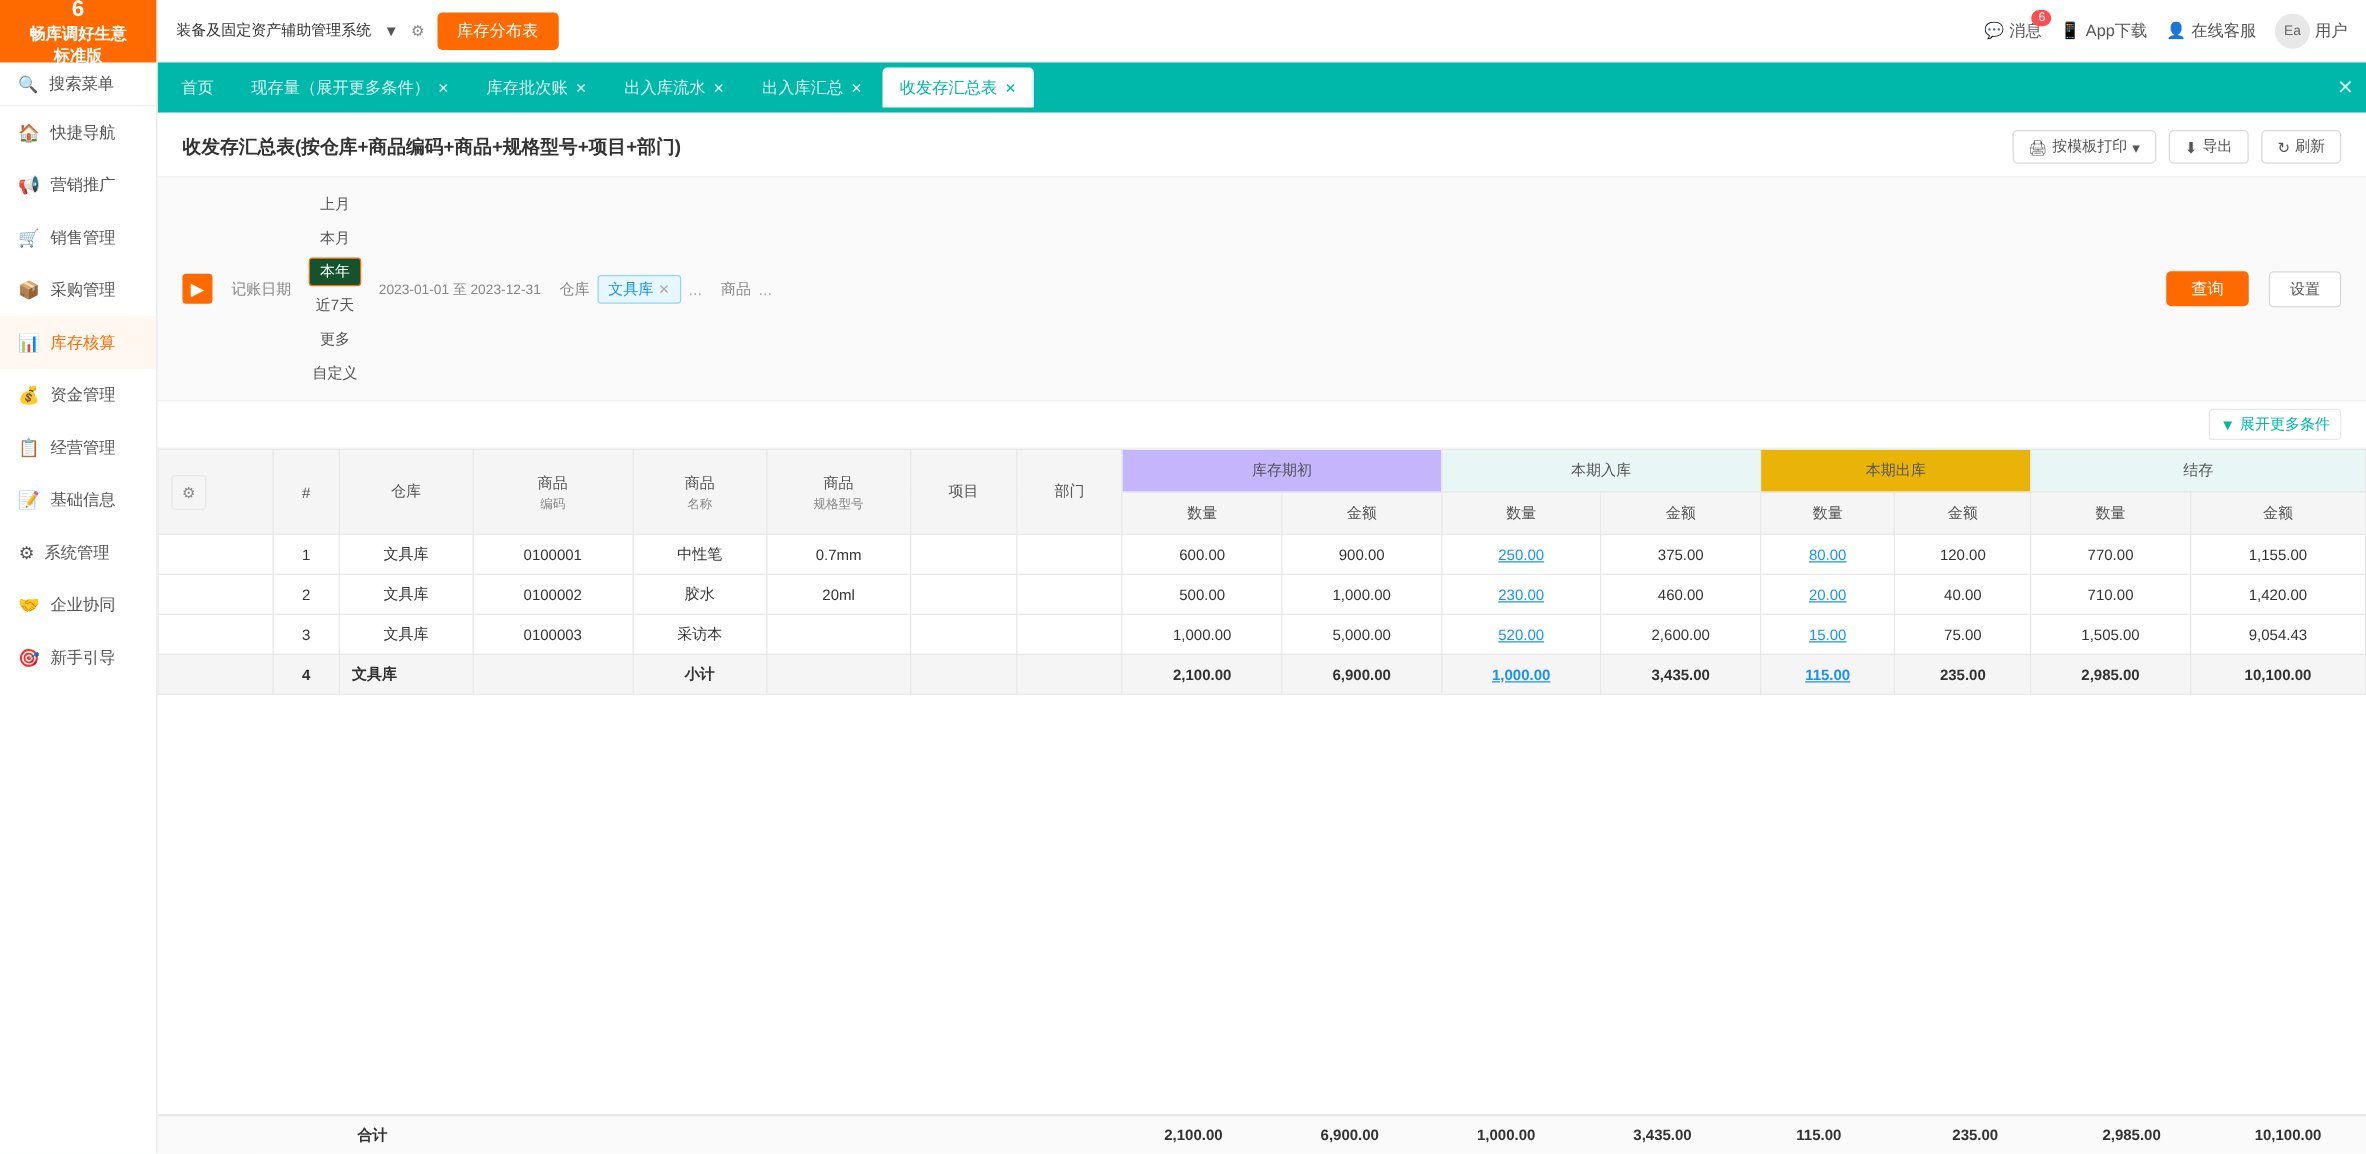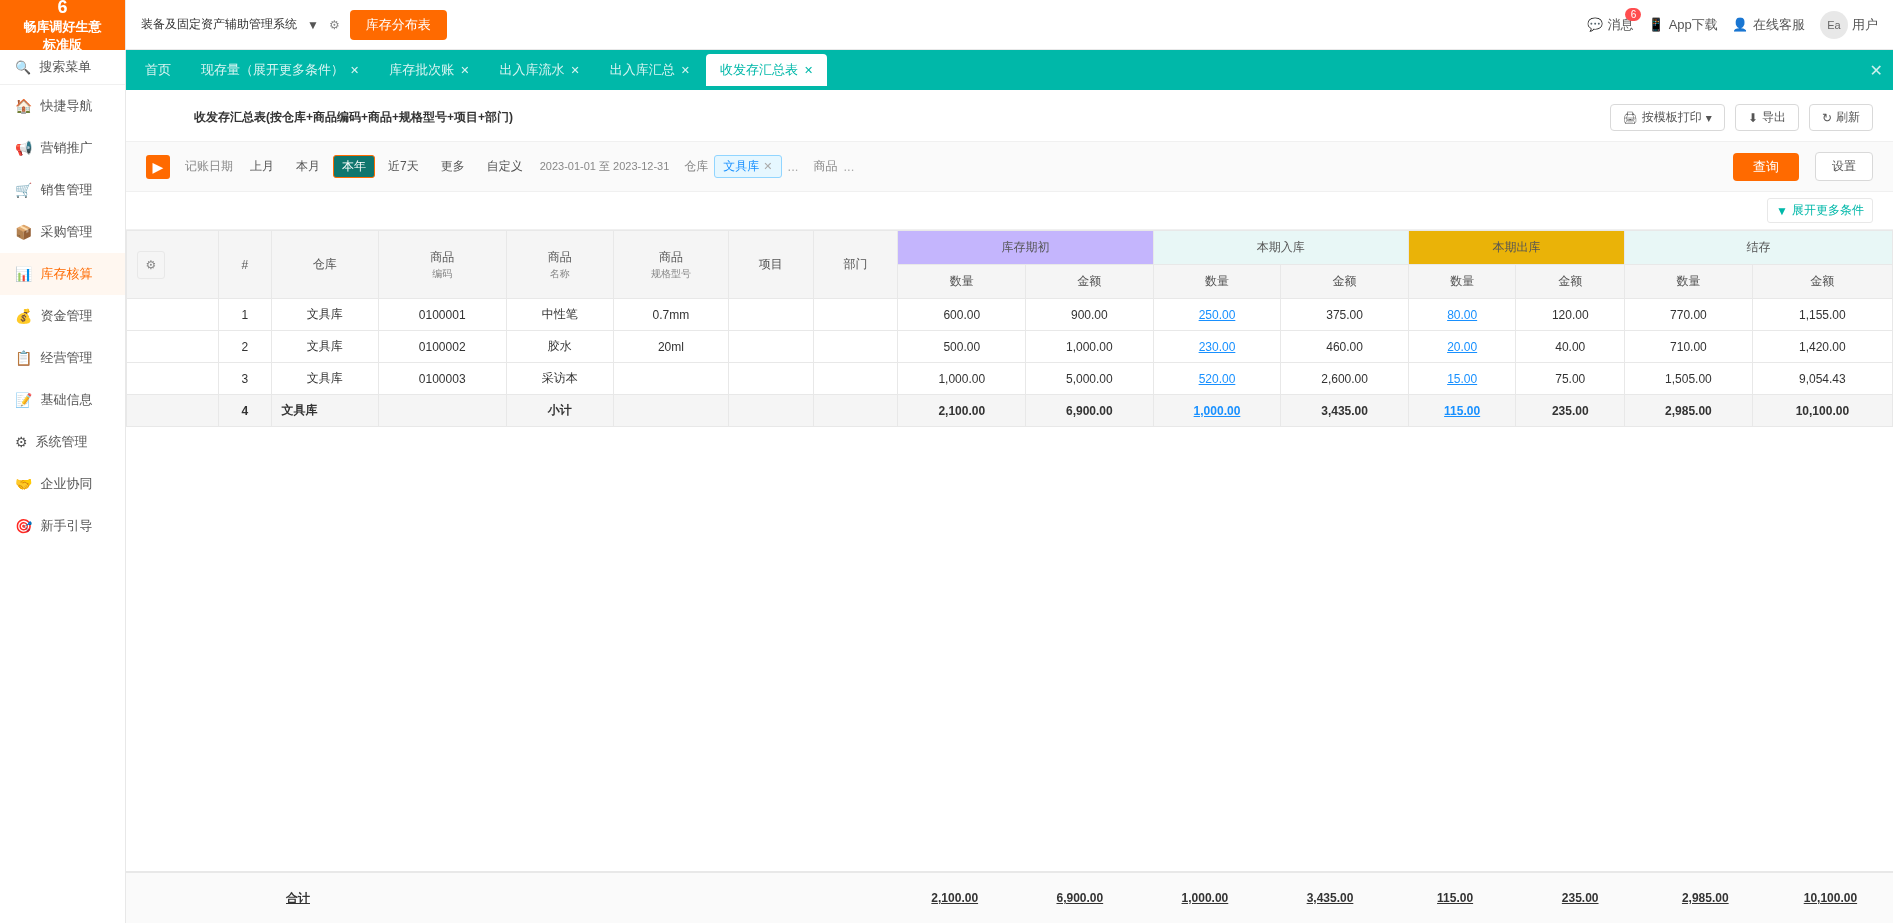--- a/index.html
+++ b/index.html
@@ -73,46 +73,46 @@
     
     .content-area {
       flex: 1; background: #fff; overflow: auto; padding: 0;
     }
 
     
     .page-header {
       padding: 14px 20px 10px; border-bottom: 1px solid #f0f0f0;
       display: flex; align-items: center; justify-content: space-between;
     }
-    .page-title { font-size: 12px; font-weight: bold; color: #333; margin-left: 48px; }
+    .page-title { font-size: 15px; font-weight: bold; color: #333; }
     .page-actions { display: flex; align-items: center; gap: 10px; }
     .btn-outline {
       border: 1px solid #d9d9d9; background: #fff; padding: 4px 12px;
       border-radius: 4px; cursor: pointer; font-size: 12px; color: #555;
       display: flex; align-items: center; gap: 4px;
     }
 
     
     .filter-bar {
       padding: 10px 20px; background: #fafafa; border-bottom: 1px solid #f0f0f0;
       display: flex; align-items: center; gap: 15px; flex-wrap: wrap;
     }
     .filter-arrow {
       width: 24px; height: 24px; background: #ff6a00; color: #fff;
       display: flex; align-items: center; justify-content: center; border-radius: 3px; cursor: pointer;
       font-size: 14px;
     }
     .filter-group { display: flex; align-items: center; gap: 8px; }
     .filter-label { color: #888; font-size: 12px; }
-    .date-btns { display: flex; align-items: center; gap: 4px; }
+    .date-btns { display: flex; align-items: center; gap: 4px; flex-direction: column; }
     .date-btn {
       padding: 2px 8px; border-radius: 3px; cursor: pointer; font-size: 12px;
       border: 1px solid transparent; color: #555;
     }
-    .date-btn.active { background: #0f766e; color: #fff; border-color: #ff6a00; }
+    .date-btn.active { background: #14532d; color: #fff; border-color: #ff6a00; }
     .date-range { font-size: 11px; color: #888; }
     .filter-tag {
       display: flex; align-items: center; gap: 4px; background: #e6f7ff;
       border: 1px solid #91d5ff; border-radius: 3px; padding: 2px 8px; font-size: 12px; color: #1890ff;
     }
     .filter-tag .tag-close { cursor: pointer; color: #aaa; font-size: 11px; }
     .filter-more { color: #aaa; cursor: pointer; font-size: 13px; }
     .filter-warehouse { display: flex; align-items: center; gap: 6px; }
     .filter-goods { display: flex; align-items: center; gap: 6px; }
     .expand-btn {
@@ -145,22 +145,22 @@
       border: 1px solid #e8e8e8; padding: 7px 10px;
       text-align: center; color: #333; white-space: nowrap;
     }
     tbody tr.subtotal td { background: #f5f5f5; font-weight: bold; }
     td.link { color: #1890ff; text-decoration: underline; cursor: pointer; }
     td.text-left { text-align: left; }
 
     
     .table-footer {
       position: fixed; bottom: 0; left: 126px; right: 0;
-      height: 52px; background: #fafafa; border-top: 2px solid #e8e8e8;
-      display: flex; align-items: center; text-decoration: underline;
+      height: 32px; background: #fafafa; border-top: 2px solid #e8e8e8;
+      display: flex; align-items: center;
     }
     .table-footer table {
       width: 100%;
     }
     .table-footer td {
       padding: 8px 10px; font-weight: bold; color: #333; font-size: 12px;
       text-align: center; border: none;
     }
 
     .gear-btn {

